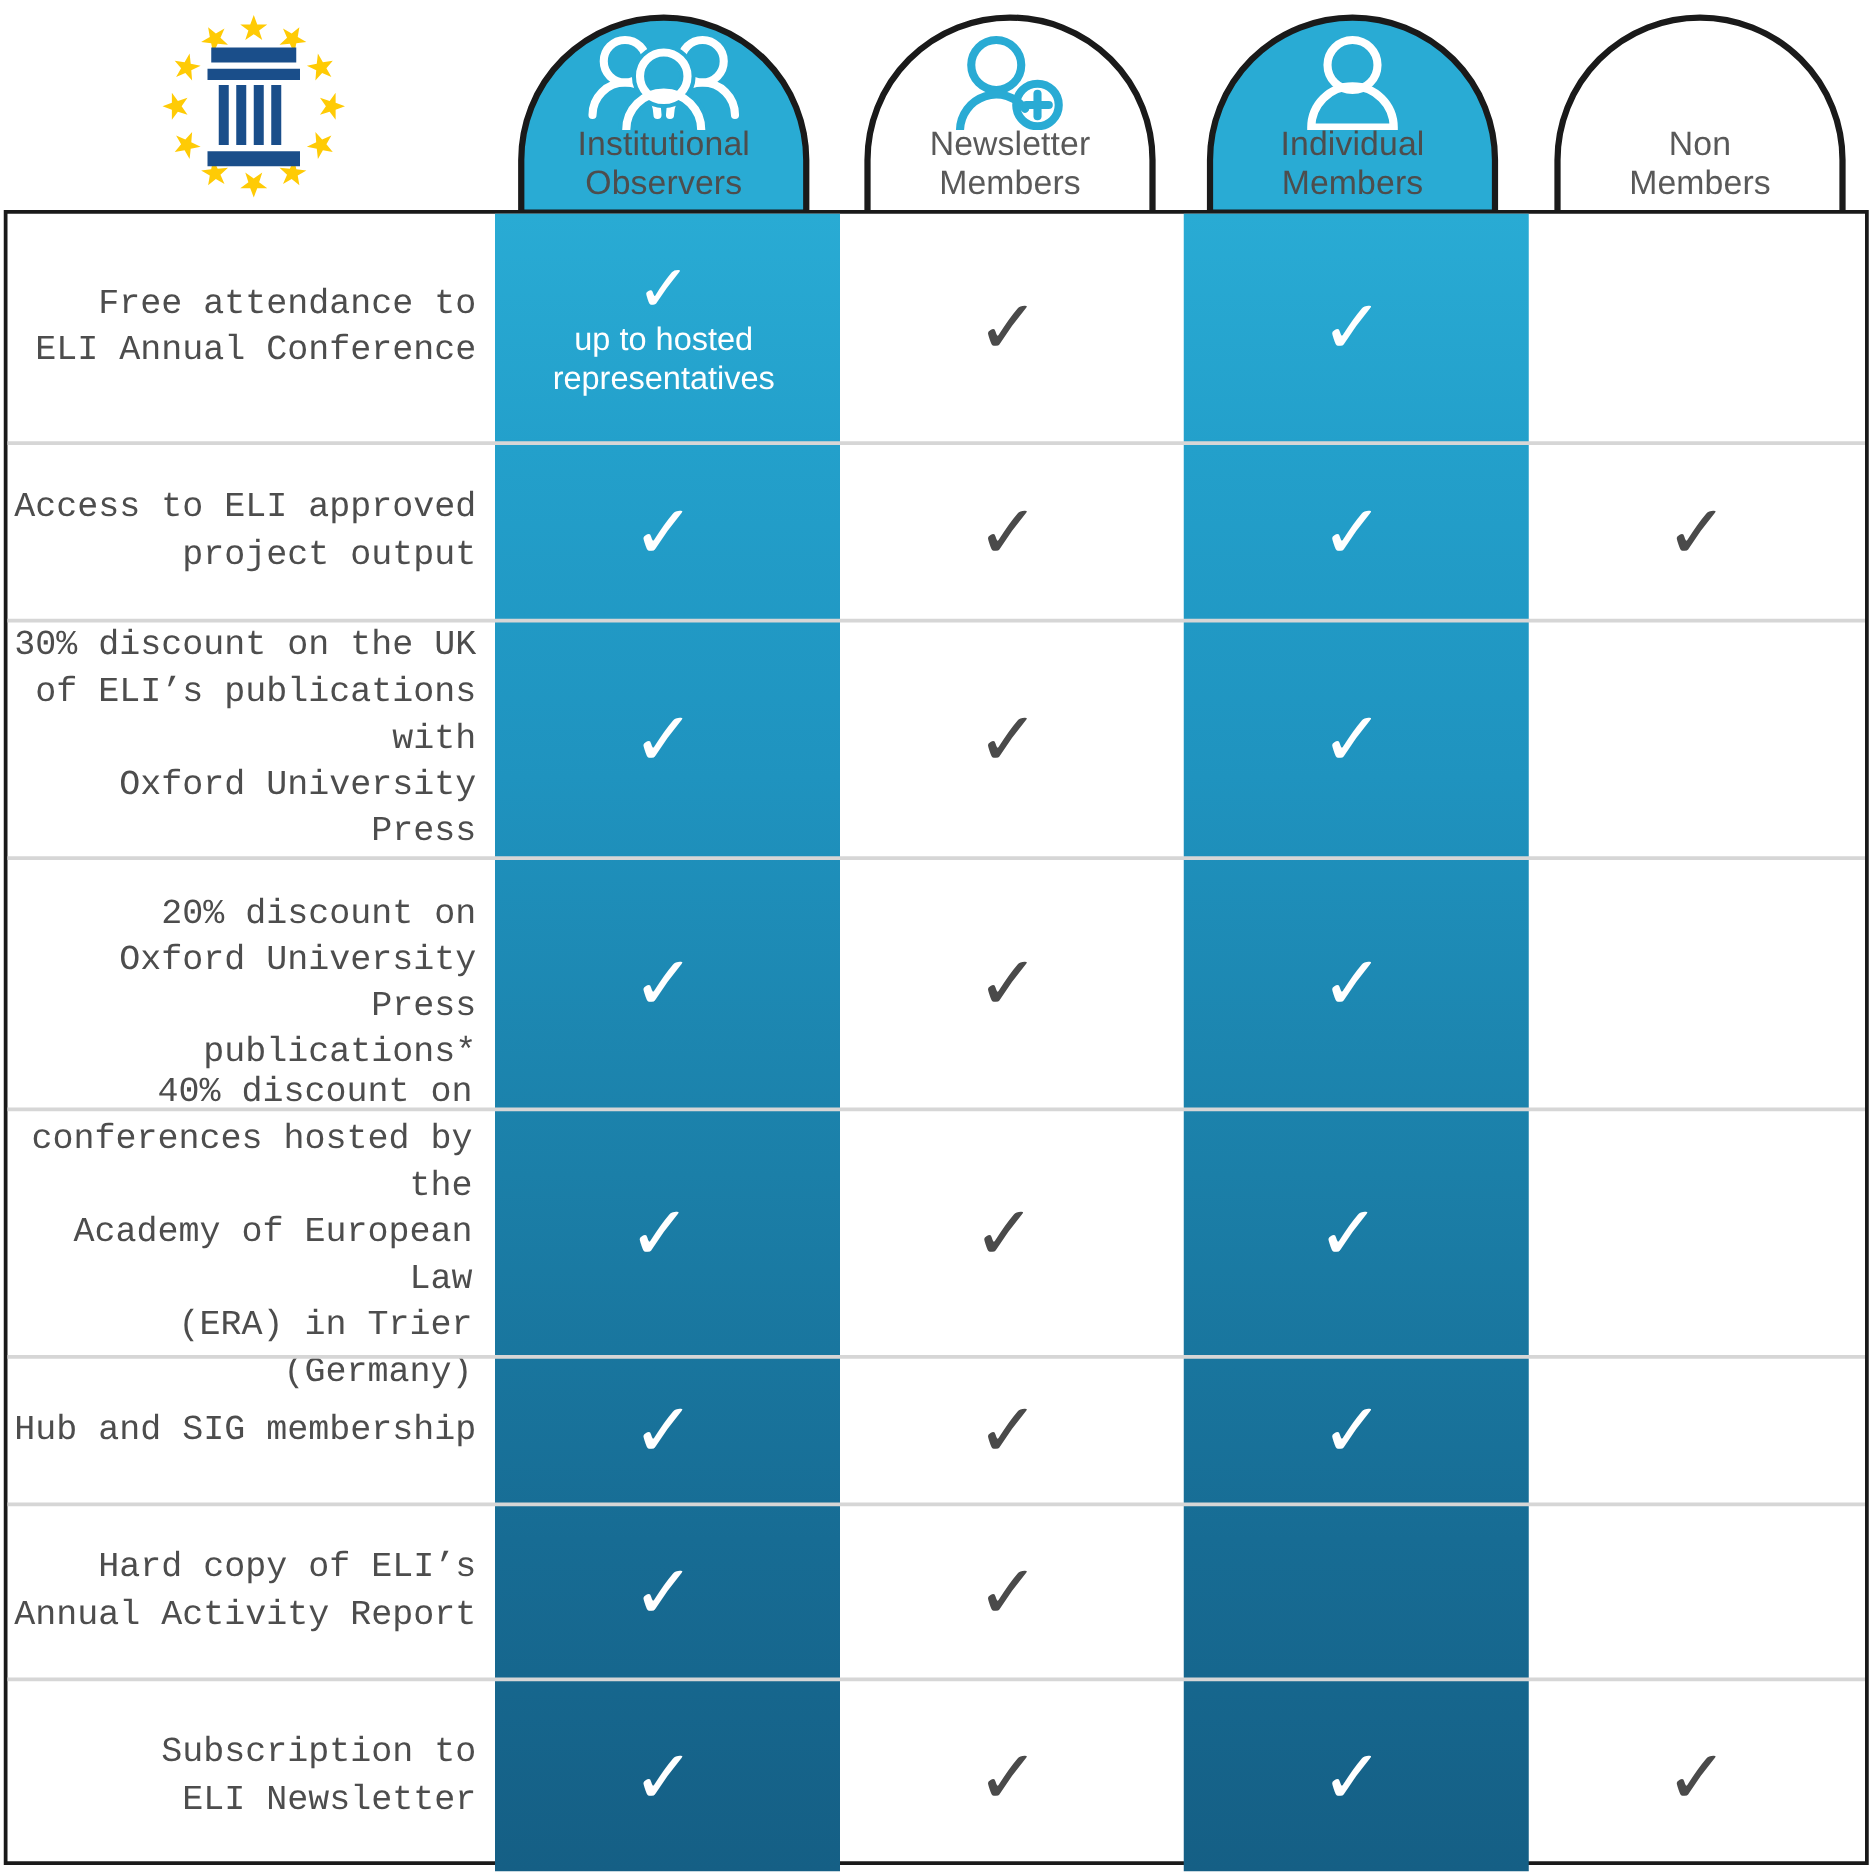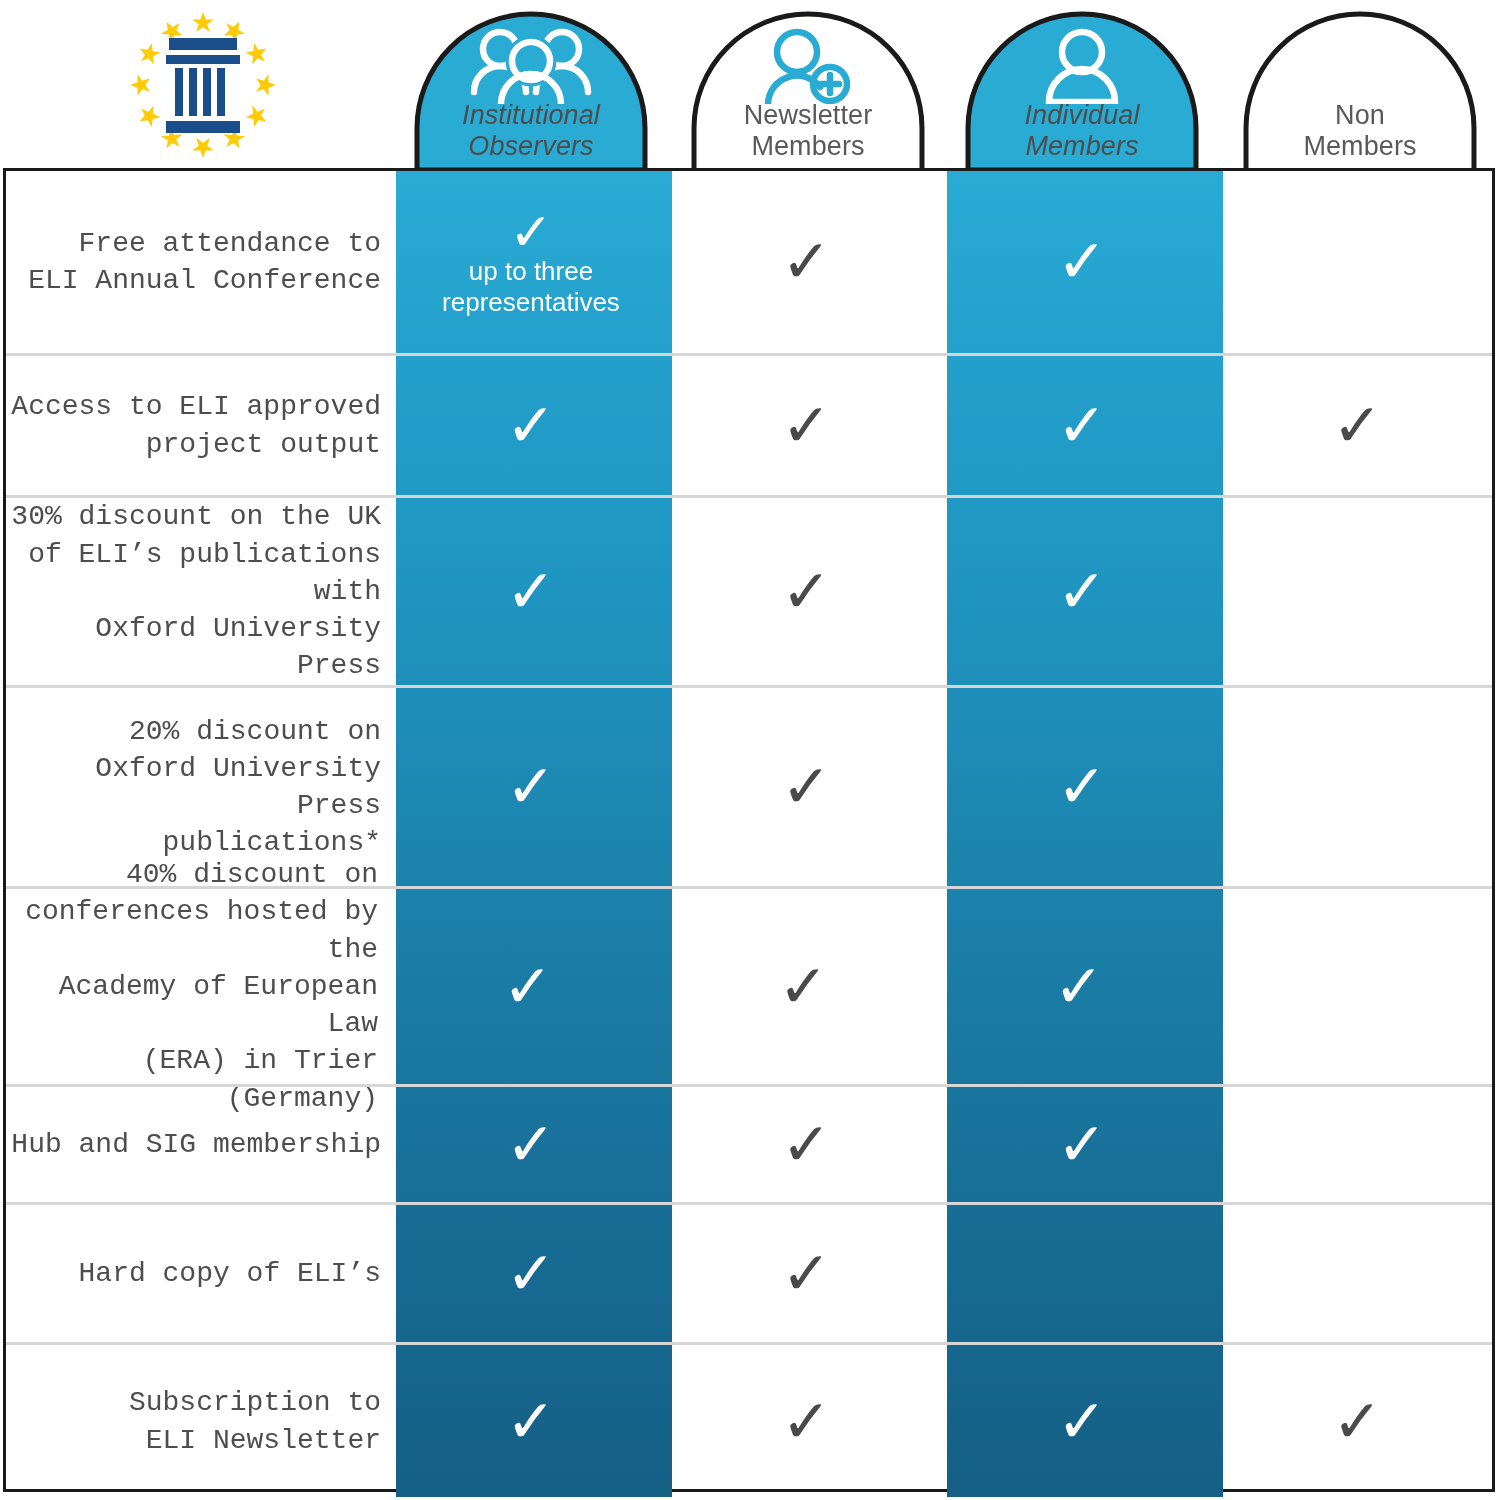--- a/index.html
+++ b/index.html
@@ -20,21 +20,21 @@
 
   
   .arch{position:absolute;top:8px;height:162px;}
   .arch .shape{position:absolute;left:0;top:0;width:100%;height:100%;}
   .arch .label{
     position:absolute;left:0;right:0;bottom:8px;
     text-align:center;line-height:1.14;
     font-size:27px;font-weight:400;letter-spacing:.1px;
   }
   .arch .ic{position:absolute;left:50%;transform:translateX(-50%);top:20px;}
-  .arch.filled .label{color:#4d4d4d;font-style:italic;}
+  .arch.filled .label{color:#4d4d4d;}
   .arch.open  .label{color:#595959;}
 
   
   .table{position:absolute;left:3px;top:168px;width:1492px;height:1324px;
          border:3px solid #1a1a1a;box-sizing:border-box;background:#fff;}
 
   
   .hl{position:absolute;top:0;width:276px;height:1326px;}
   .hl.c1{left:390px;background:linear-gradient(180deg,#29abd4 0%,#23a0cb 14%,#1f93bf 34%,#1b7fa8 58%,#176c94 80%,#155f85 100%);}
   .hl.c3{left:941px;background:linear-gradient(180deg,#29abd4 0%,#23a0cb 14%,#1f93bf 34%,#1b7fa8 58%,#176c94 80%,#155f85 100%);}
@@ -212,21 +212,21 @@
     <div class="grid" id="grid">
         <div class="row" style="height: 182px;">
           <div class="feat">
             <div>
               <div>Free attendance to</div>
               <div>ELI Annual Conference</div>
             </div>
           </div>
           <div class="cell tall-note">
             <div class="chk light">✓</div>
-            <div class="note">up to three representatives</div>
+            <div class="note">up to hosted representatives</div>
           </div>
           <div class="cell w2">
             <div class="chk dark">✓</div>
           </div>
           <div class="cell">
             <div class="chk light">✓</div>
           </div>
           <div class="cell w4"></div>
         </div>
         <div class="row" style="height: 142px;">
@@ -321,20 +321,21 @@
           </div>
           <div class="cell">
             <div class="chk light">✓</div>
           </div>
           <div class="cell w4"></div>
         </div>
         <div class="row" style="height: 140px;">
           <div class="feat">
             <div>
               <div>Hard copy of ELI’s</div>
+              <div>Annual Activity Report</div>
             </div>
           </div>
           <div class="cell">
             <div class="chk light">✓</div>
           </div>
           <div class="cell w2">
             <div class="chk dark">✓</div>
           </div>
           <div class="cell"></div>
           <div class="cell w4"></div>

